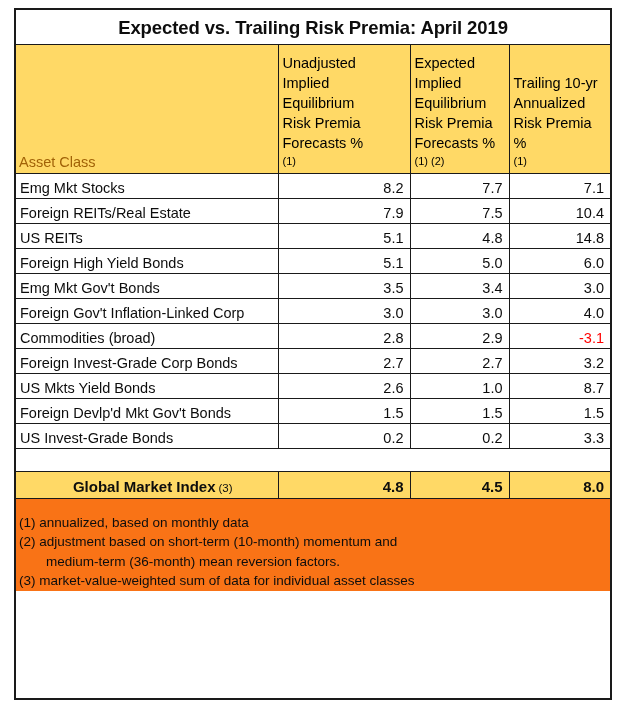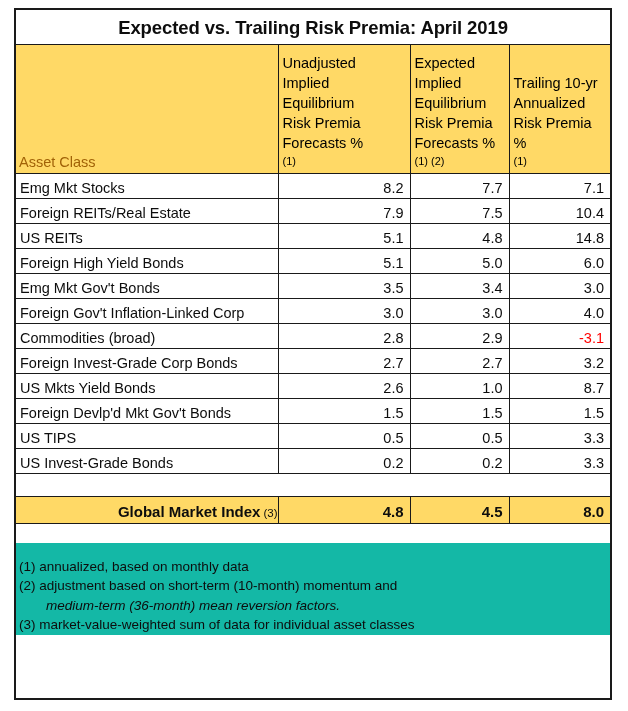--- a/index.html
+++ b/index.html
@@ -130,49 +130,48 @@
   .total-row td {
     height: 26px;
     background: #FFD966;
     border-bottom: 1.6px solid #1a1a1a;
   }
   .total-row td.sep { border-left: 1.6px solid #1a1a1a; }
   .cell-total-label {
     padding: 0 0 3px 12px;
     font-size: 15px;
     font-weight: bold;
-    text-align: right;
+    text-align: center;
     white-space: nowrap;
   }
   .cell-total-label .fn {
     font-size: 11.5px;
     font-weight: normal;
     padding-left: 3px;
   }
   .cell-total-num {
     padding: 0 6px 3px 0;
     font-size: 15px;
     font-weight: bold;
     text-align: right;
   }
 
   
   .footnotes {
     box-sizing: border-box;
     padding: 14px 8px 0 3px;
-    background: #14b8a6;
-    margin-top: 19px;
+    background: #f97316;
   }
   .fn-line {
     font-size: 13.5px;
     line-height: 19.5px;
     color: #0d0d0d;
     white-space: nowrap;
   }
-  .fn-line.indent { padding-left: 27px; font-style: italic; }
+  .fn-line.indent { padding-left: 27px; }
 </style>
 </head>
 <body>
 
 <div class="sheet">
 
   <div class="title-block">
     <div class="title">Expected vs. Trailing Risk Premia: April 2019</div>
   </div>
 
@@ -352,34 +351,20 @@
             <div class="cell-asset">Foreign Devlp'd Mkt Gov't Bonds</div>
           </td>
           <td class="sep">
             <div class="cell-num">1.5</div>
           </td>
           <td class="sep">
             <div class="cell-num">1.5</div>
           </td>
           <td class="sep">
             <div class="cell-num">1.5</div>
-          </td>
-        </tr>
-        <tr class="data-row">
-          <td>
-            <div class="cell-asset">US TIPS</div>
-          </td>
-          <td class="sep">
-            <div class="cell-num">0.5</div>
-          </td>
-          <td class="sep">
-            <div class="cell-num">0.5</div>
-          </td>
-          <td class="sep">
-            <div class="cell-num">3.3</div>
           </td>
         </tr>
         <tr class="data-row">
           <td>
             <div class="cell-asset">US Invest-Grade Bonds</div>
           </td>
           <td class="sep">
             <div class="cell-num">0.2</div>
           </td>
           <td class="sep">

